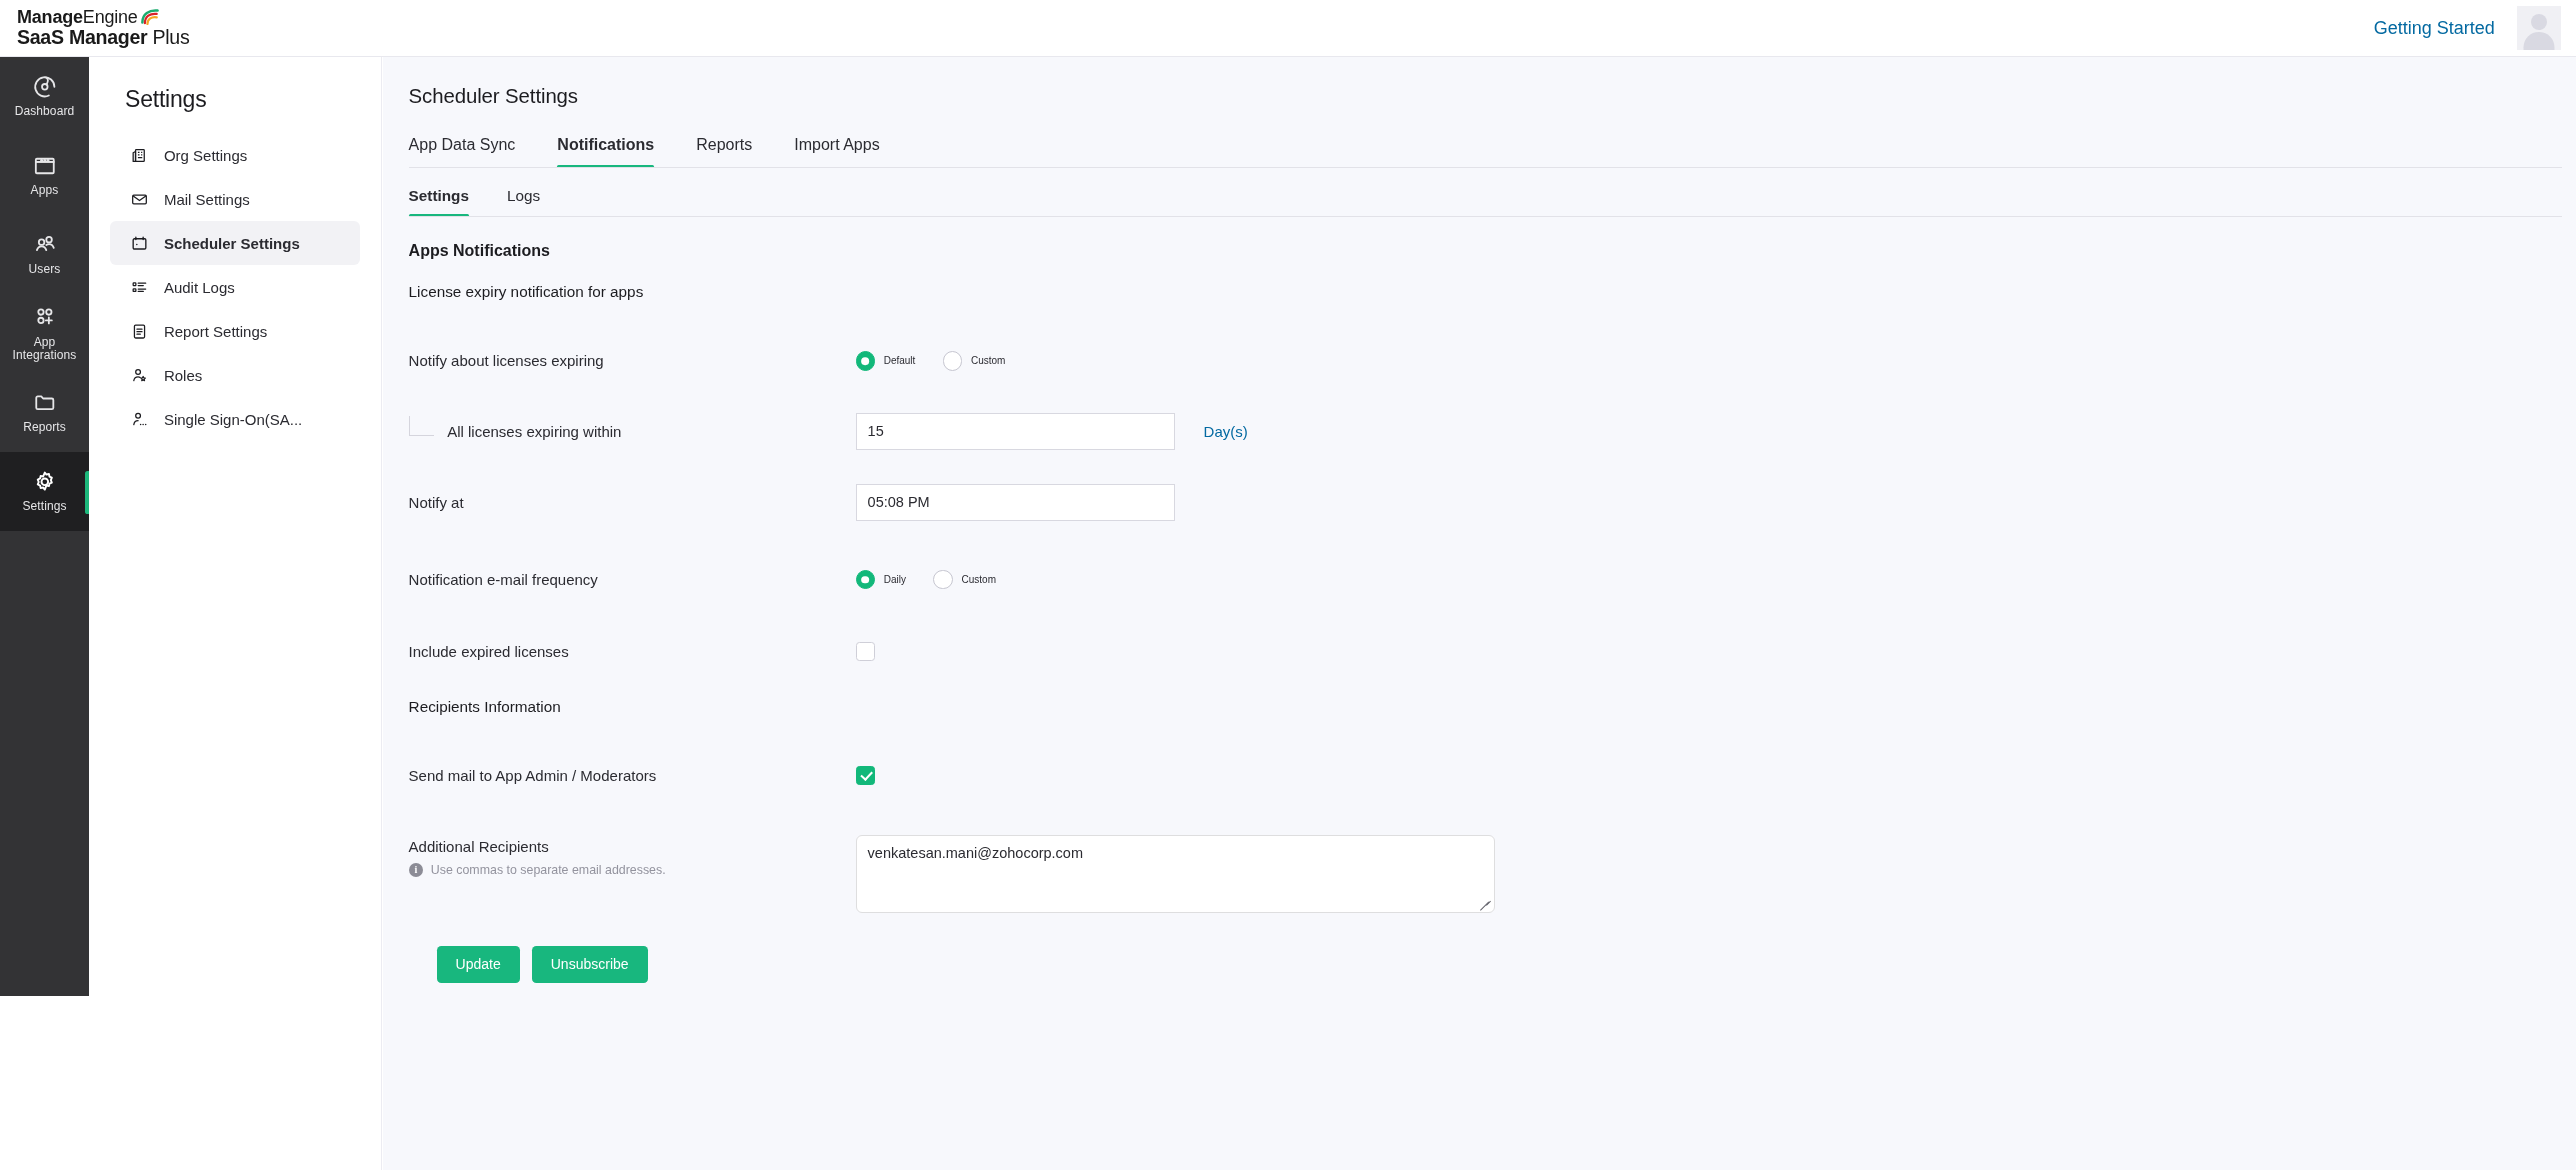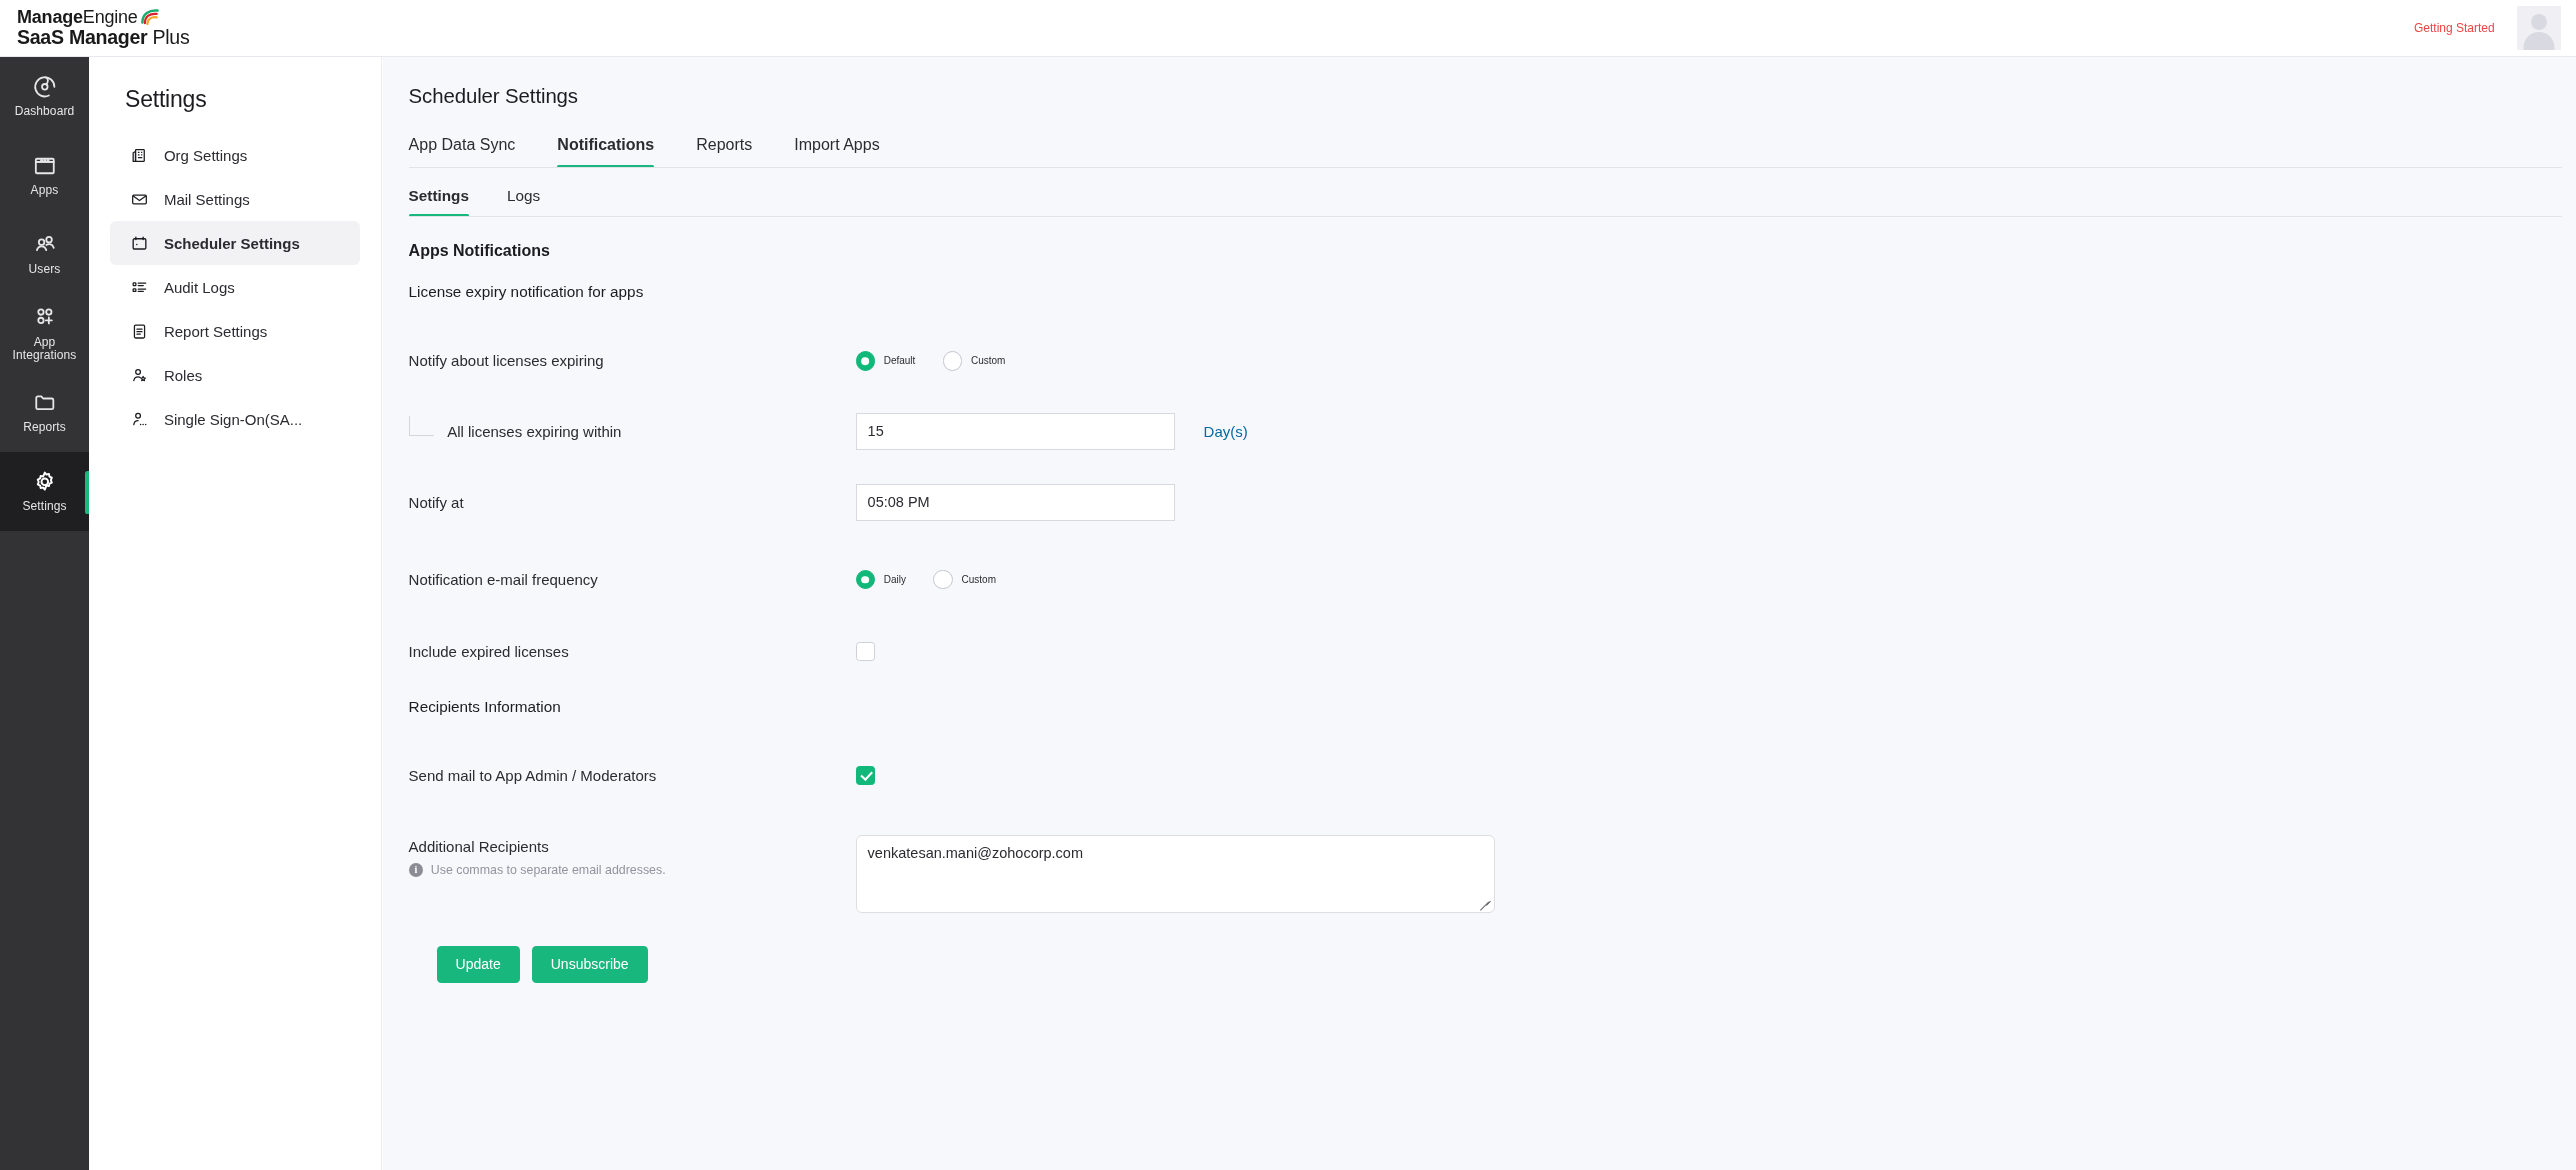--- a/index.html
+++ b/index.html
@@ -23,37 +23,37 @@
   .brand-l2 b { font-weight: 700; }
   .brand-l2 span.plus { font-weight: 400; }
   .brand-arc {
     display: inline-block; position: relative; width: 22px; height: 17px;
     vertical-align: -1.7px; margin-left: 0.9px;
   }
   .topbar-right {
     margin-left: auto; display: flex; align-items: center; gap: 22px;
     margin-right: 15.3px;
   }
-  .getting-started { font-size: 12px; color: #ef4444; }
+  .getting-started { font-size: 18px; color: #0369a1; }
   .avatar {
     width: 44px; height: 44px; background: #f0f0f4;
     position: relative; overflow: hidden;
   }
   .avatar::before {
     content:""; position:absolute; left:50%; top:7.7px; transform:translateX(-50%);
     width:16px; height:16px; border-radius:50%; background:#d9d9e2;
   }
   .avatar::after {
     content:""; position:absolute; left:50%; top:25.6px; transform:translateX(-50%);
     width:31px; height:25.6px; border-radius:15.3px 15.3px 0 0; background:#d9d9e2;
   }
 
   
   .rail {
-    position: absolute; top: 57px; left: 0; width: 89px; height: 1113px;
+    position: absolute; top: 57px; left: 0; width: 89px; height: 939px;
     background: #333335;
   }
   .rail-item {
     position: relative; width: 89px; height: 79px;
     display: flex; flex-direction: column; align-items: center;
     justify-content: center; gap: 6px; cursor: pointer;
   }
   .rail-item .r-label {
     font-size: 12px; color: #e6e6e8; text-align: center; line-height: 1.15;
     letter-spacing: 0.1px;

